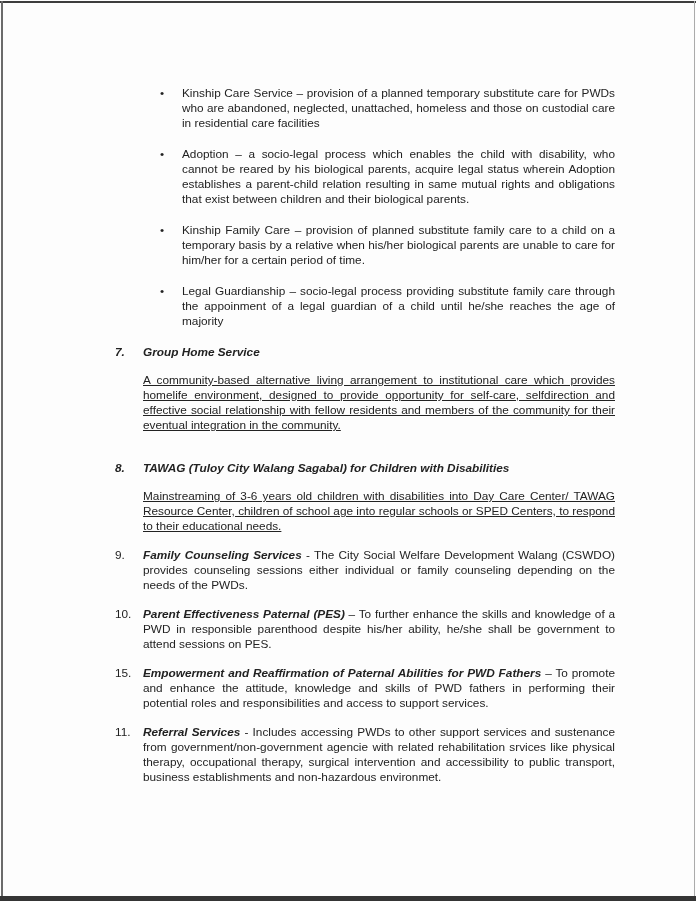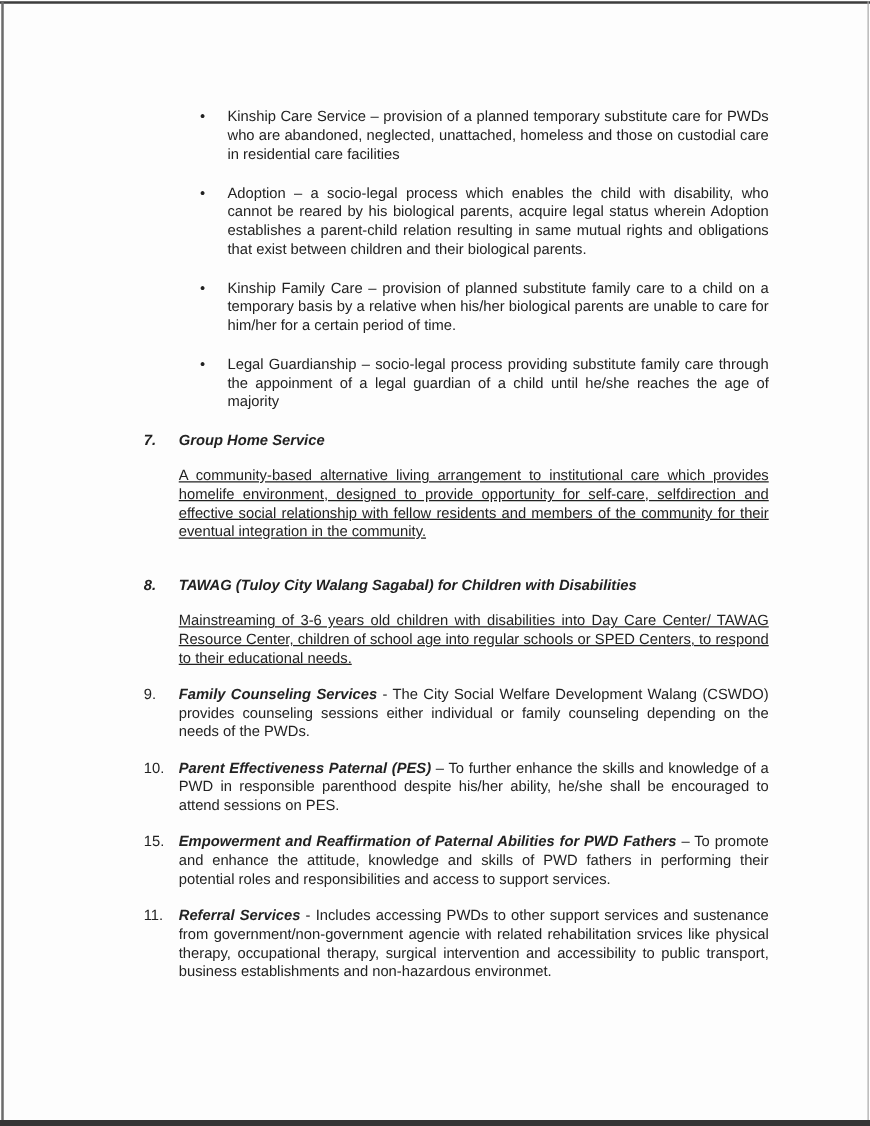--- a/index.html
+++ b/index.html
@@ -108,21 +108,21 @@
           <span class="num">8.</span>
           <span class="num-text">TAWAG (Tuloy City Walang Sagabal) for Children with Disabilities</span>
         </div>
         <p class="num-body">Mainstreaming of 3-6 years old children with disabilities into Day Care Center/ TAWAG Resource Center, children of school age into regular schools or SPED Centers, to respond to their educational needs.</p>
         <div class="num-item">
           <span class="num">9.</span>
           <span class="num-text"><span class="lead">Family Counseling Services</span><span> - </span><span>The City Social Welfare Development Walang (CSWDO) provides counseling sessions either individual or family counseling depending on the needs of the PWDs.</span></span>
         </div>
         <div class="num-item">
           <span class="num">10.</span>
-          <span class="num-text"><span class="lead">Parent Effectiveness Paternal (PES)</span><span> – </span><span>To further enhance the skills and knowledge of a PWD in responsible parenthood despite his/her ability, he/she shall be encouraged to attend sessions on PES.</span></span>
+          <span class="num-text"><span class="lead">Parent Effectiveness Paternal (PES)</span><span> – </span><span>To further enhance the skills and knowledge of a PWD in responsible parenthood despite his/her ability, he/she shall be government to attend sessions on PES.</span></span>
         </div>
         <div class="num-item">
           <span class="num">15.</span>
           <span class="num-text"><span class="lead">Empowerment and Reaffirmation of Paternal Abilities for PWD Fathers</span><span> – </span><span>To promote and enhance the attitude, knowledge and skills of PWD fathers in performing their potential roles and responsibilities and access to support services.</span></span>
         </div>
         <div class="num-item">
           <span class="num">11.</span>
           <span class="num-text"><span class="lead">Referral Services</span><span> - </span><span>Includes accessing PWDs to other support services and sustenance from government/non-government agencie with related rehabilitation srvices like physical therapy, occupational therapy, surgical intervention and accessibility to public transport, business establishments and non-hazardous environmet.</span></span>
         </div>
       </div>

